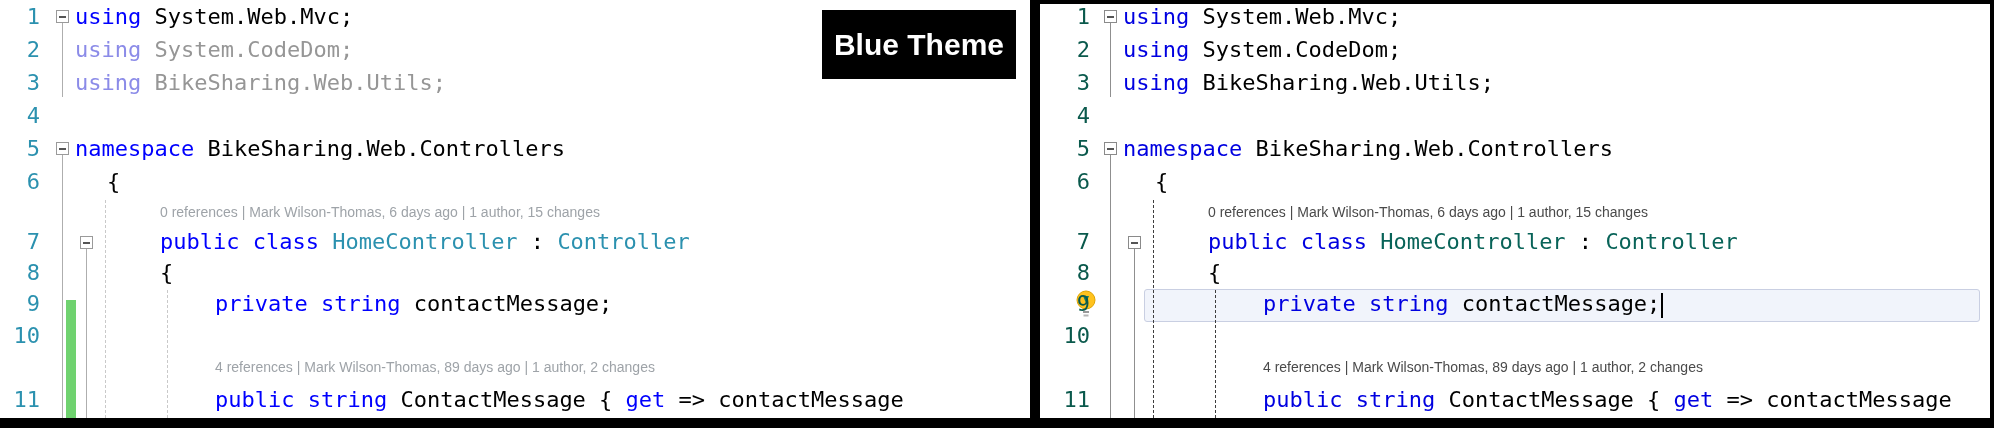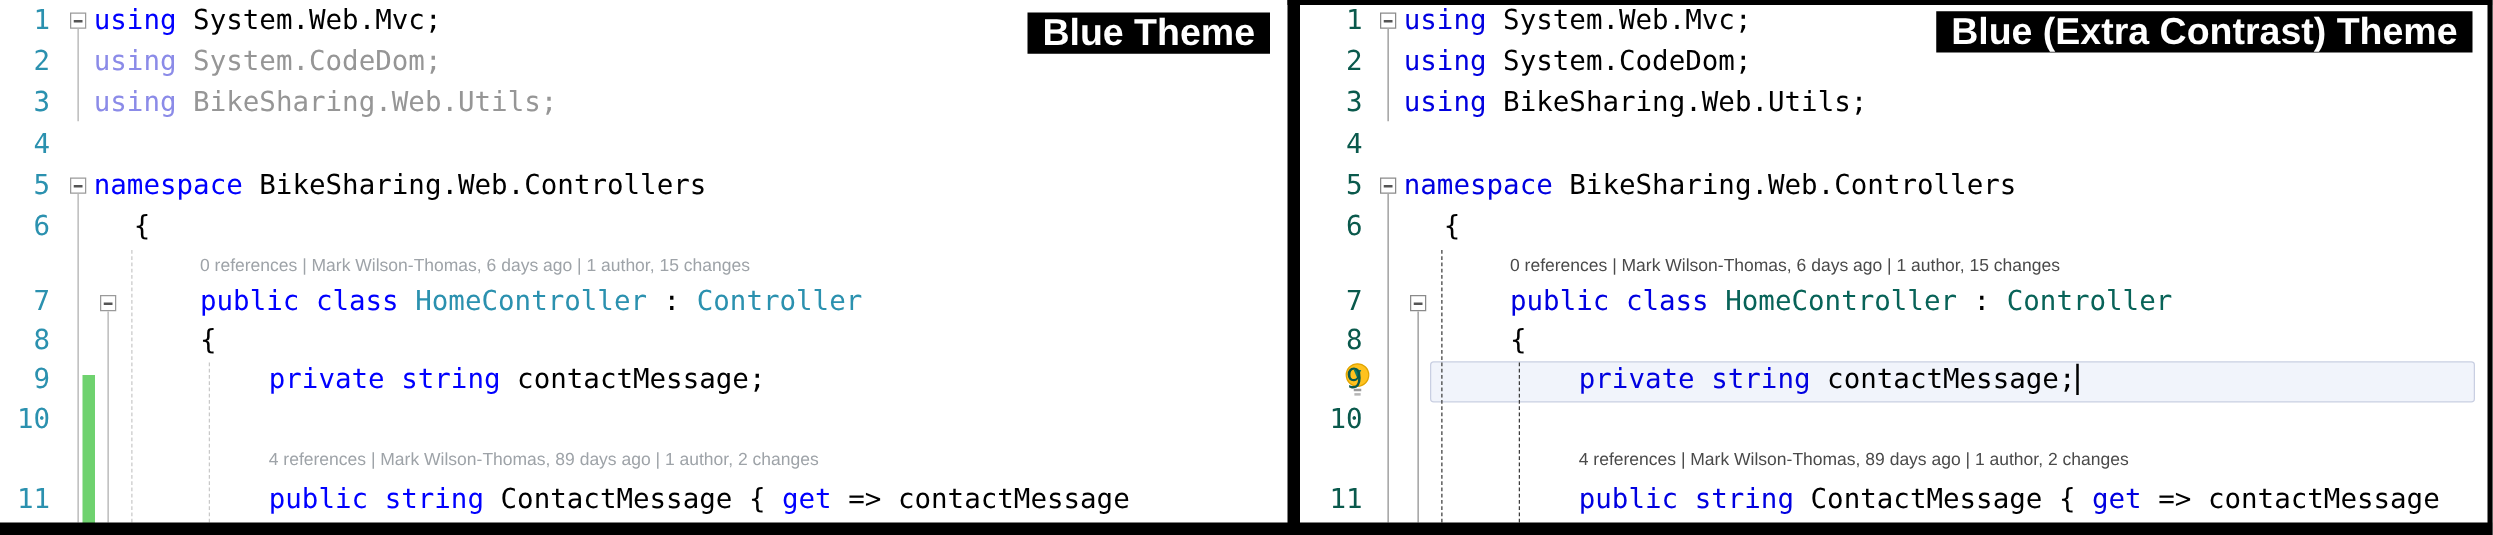--- a/index.html
+++ b/index.html
@@ -26,21 +26,21 @@
   .foldbox::after{content:"";position:absolute;left:2px;right:2px;top:50%;height:2px;margin-top:-1px;background:#555;}
   .vline{position:absolute;width:0;}
   .pane-left .vline{border-left:1px solid #aeaeae;}
   .pane-right .vline{border-left:1px solid #8f8f8f;}
   .vguide{position:absolute;width:0;}
   .pane-left .vguide{border-left:1px dashed #c9c9c9;}
   .pane-right .vguide{border-left:1px dashed #3d3d3d;}
   .changebar{position:absolute;width:10px;background:var(--changebar);}
   .theme-label{position:absolute;background:var(--label_bg);color:var(--label_fg);
     font-family:"Liberation Sans",sans-serif;font-weight:bold;font-size:30px;
-    padding:0 12px;line-height:1.1;text-align:right;}
+    padding:18px 12px;line-height:1.1;text-align:right;}
   .curline{position:absolute;background:var(--curline_bg);border:1px solid var(--curline_border);border-radius:3px;}
   .caret{display:inline-block;width:2px;height:25px;background:#000;vertical-align:middle;margin-left:1px;}
   .frame{position:absolute;background:#000;}
   .bulb{position:absolute;}
 </style>
 </head>
 <body>
 
 <div id="screen">
 
@@ -172,21 +172,20 @@
       <span class="ln">10</span>
     </div>
     <div class="row" style="top:352px;height:30px;line-height:30px;">
       <span class="lens" style="left:223px;">4 references | Mark Wilson-Thomas, 89 days ago | 1 author, 2 changes</span>
     </div>
     <div class="row" style="top:382px;height:36px;line-height:36px;">
       <span class="ln">11</span>
       <span class="code" style="left:223px;"><span class="kw">public string </span><span>ContactMessage { </span><span class="kw">get</span><span> =&gt; contactMessage</span></span>
     </div>
 
-    <div class="theme-label" style="top:9px;right:12px;">Blue (Extra Contrast) Theme</div>
   </div>
 
   <div class="frame" style="left:1030px;top:0;width:10px;height:428px;"></div>
   <div class="frame" style="left:0;bottom:0;width:1994px;height:10px;"></div>
   <div class="frame" style="right:0;top:0;width:4px;height:428px;"></div>
   <div class="frame" style="left:1030px;top:0;width:964px;height:4px;"></div>
 
 </div>
 
 </body></html>

